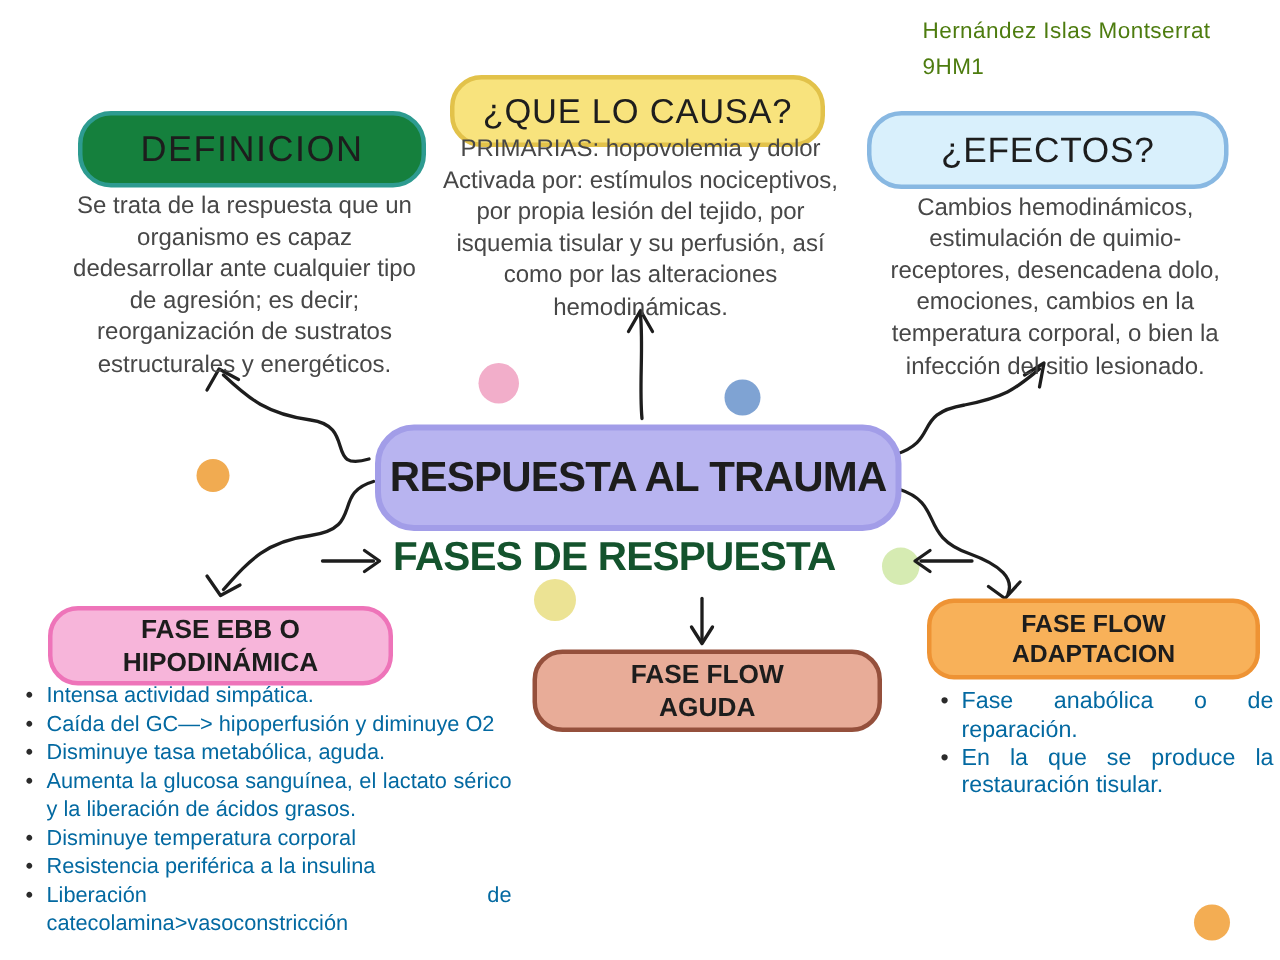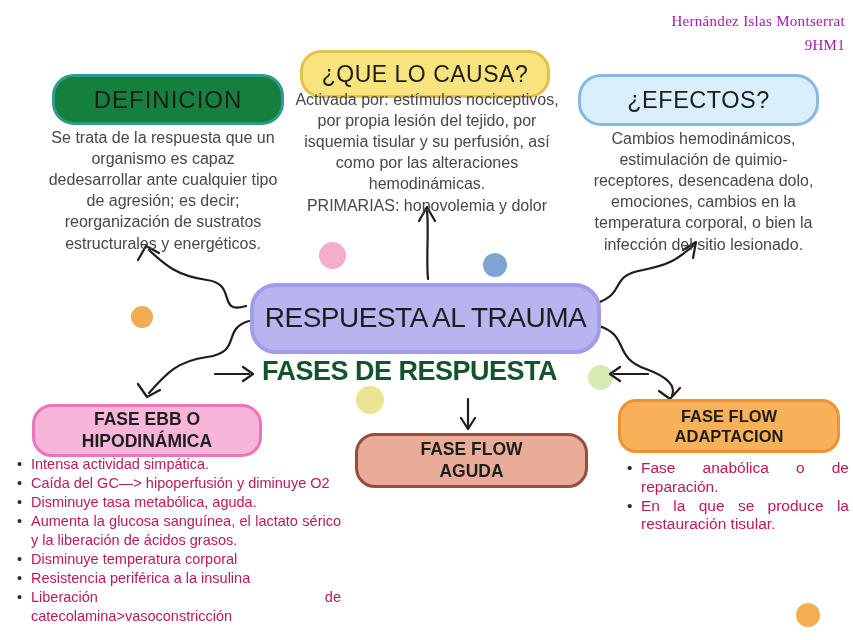--- a/index.html
+++ b/index.html
@@ -20,51 +20,51 @@
   }
   .node .node-title{white-space:pre-line;line-height:1.22;}
 
   .box-causa{left:300px;top:38px;width:244px;height:42px;border-radius:21px;}
   .box-causa .node-title{font-size:23px;letter-spacing:.5px;}
   .box-definicion{left:52px;top:74px;width:226px;height:45px;border-radius:22px;}
   .box-definicion .node-title{font-size:24px;letter-spacing:1px;}
   .box-efectos{left:578px;top:74px;width:235px;height:46px;border-radius:23px;}
   .box-efectos .node-title{font-size:23.5px;letter-spacing:.5px;}
   .box-trauma{left:250px;top:283px;width:343px;height:63px;border-width:4px;border-radius:26px;}
-  .box-trauma .node-title{font-size:28px;font-weight:400;letter-spacing:-0.5px;text-align:center;}
+  .box-trauma .node-title{font-size:28px;font-weight:700;letter-spacing:-0.5px;text-align:center;}
   .box-ebb{left:32px;top:404px;width:224px;height:47px;}
   .box-ebb .node-title{font-size:17.5px;font-weight:700;}
   .box-aguda{left:355px;top:433px;width:227px;height:49px;border-width:3.5px;}
   .box-aguda .node-title{font-size:17.5px;font-weight:700;}
   .box-adaptacion{left:618px;top:399px;width:216px;height:48px;border-radius:18px;}
   .box-adaptacion .node-title{font-size:16.5px;font-weight:700;}
 
   
   .para{position:absolute;text-align:center;color:#474747;font-size:16px;line-height:1.32;}
   .para-causa{left:287px;top:89px;width:280px;}
   .para-definicion{left:47px;top:127px;width:232px;}
   .para-efectos{left:581px;top:128px;width:245px;}
 
   
   .subtitle{position:absolute;left:262px;top:356px;width:320px;text-align:left;
     font-size:27px;font-weight:600;letter-spacing:-0.5px;color:#14532d;}
 
   
-  ul.bullets{position:absolute;margin:0;padding:0;list-style:none;text-align:justify;color:#be185d;}
+  ul.bullets{position:absolute;margin:0;padding:0;list-style:none;text-align:justify;color:#0369a1;}
   ul.bullets li{position:relative;padding-left:17px;}
   ul.bullets li::before{content:"\2022";position:absolute;left:3px;top:0;color:#2b2b2b;}
   ul.bullets li.forced-break{white-space:pre-line;text-align-last:justify;}
   .list-ebb{left:14px;top:455px;width:327px;font-size:14.5px;line-height:19px;}
   .list-aguda{left:336px;top:487px;width:267px;font-size:14.5px;line-height:19px;}
   .list-adaptacion{left:624px;top:459px;width:225px;font-size:15.5px;line-height:18.8px;}
   .list-adaptacion li{padding-left:19px;}
 
   
-  .author{position:absolute;left:615px;top:9px;width:230px;text-align:right;
-    font-size:15px;line-height:1.6;color:#a21caf;letter-spacing:.3px;font-family:Liberation Serif, serif;}
+  .author{position:absolute;left:615px;top:9px;width:230px;text-align:left;
+    font-size:15px;line-height:1.6;color:#4d7c0f;letter-spacing:.3px;}
 </style>
 </head>
 <body>
 
 <div class="canvas">
 
   <div class="dot" style="left: 319px; top: 242px; width: 27px; height: 27px; background: rgb(242, 174, 202);"></div>
   <div class="dot" style="left: 483px; top: 253px; width: 24px; height: 24px; background: rgb(127, 163, 211);"></div>
   <div class="dot" style="left: 131px; top: 306px; width: 22px; height: 22px; background: rgb(241, 171, 81);"></div>
   <div class="dot" style="left: 356px; top: 386px; width: 28px; height: 28px; background: rgb(236, 227, 148);"></div>
@@ -94,22 +94,22 @@
 
   <div class="author">
     <div>Hernández Islas Montserrat</div>
     <div>9HM1</div>
   </div>
 
   <div class="node box-causa" style="background: rgb(248, 227, 125); border-color: rgb(226, 194, 74); margin-top: 12px;">
     <span class="node-title">¿QUE LO CAUSA?</span>
   </div>
   <div class="para para-causa">
+    <div>PRIMARIAS: hopovolemia y dolor</div>
     <div>Activada por: estímulos nociceptivos, por propia lesión del tejido, por isquemia tisular y su perfusión, así como por las alteraciones hemodinámicas.</div>
-    <div>PRIMARIAS: hopovolemia y dolor</div>
   </div>
 
   <div class="node box-definicion" style="background: #15803d; border-color: rgb(45, 155, 144);">
     <span class="node-title">DEFINICION</span>
   </div>
   <div class="para para-definicion">Se trata de la respuesta que un organismo es capaz dedesarrollar ante cualquier tipo de agresión; es decir; reorganización de sustratos estructurales y energéticos.</div>
 
   <div class="node box-efectos" style="background: rgb(217, 240, 252); border-color: rgb(136, 184, 226);">
     <span class="node-title">¿EFECTOS?</span>
   </div>

